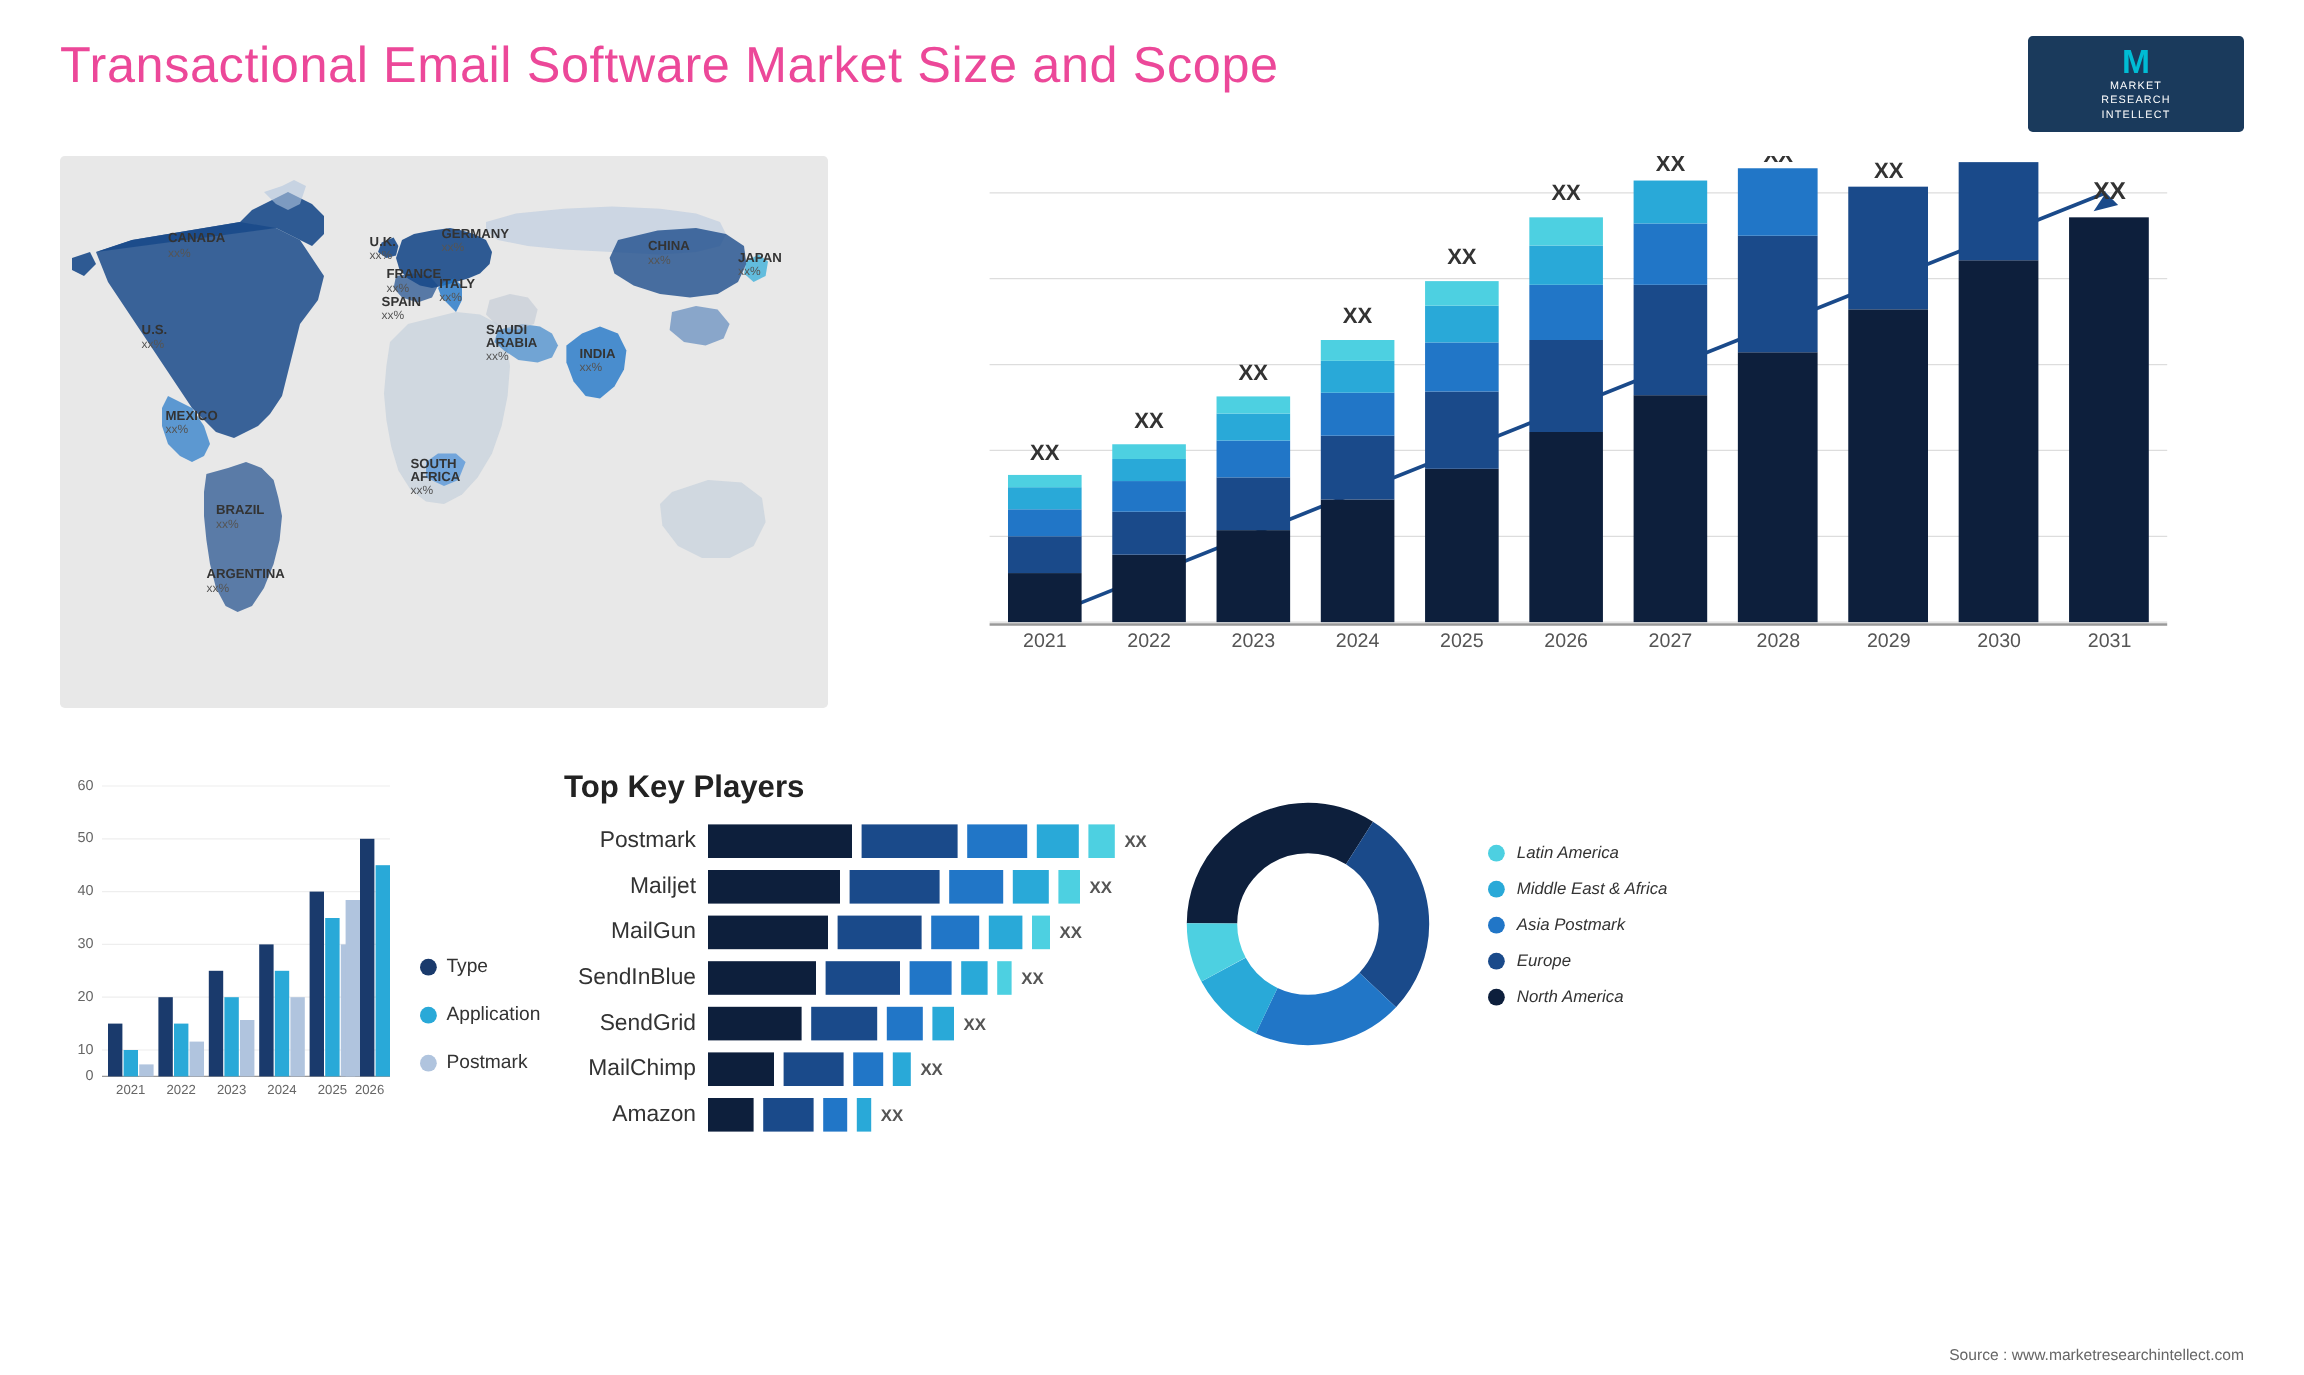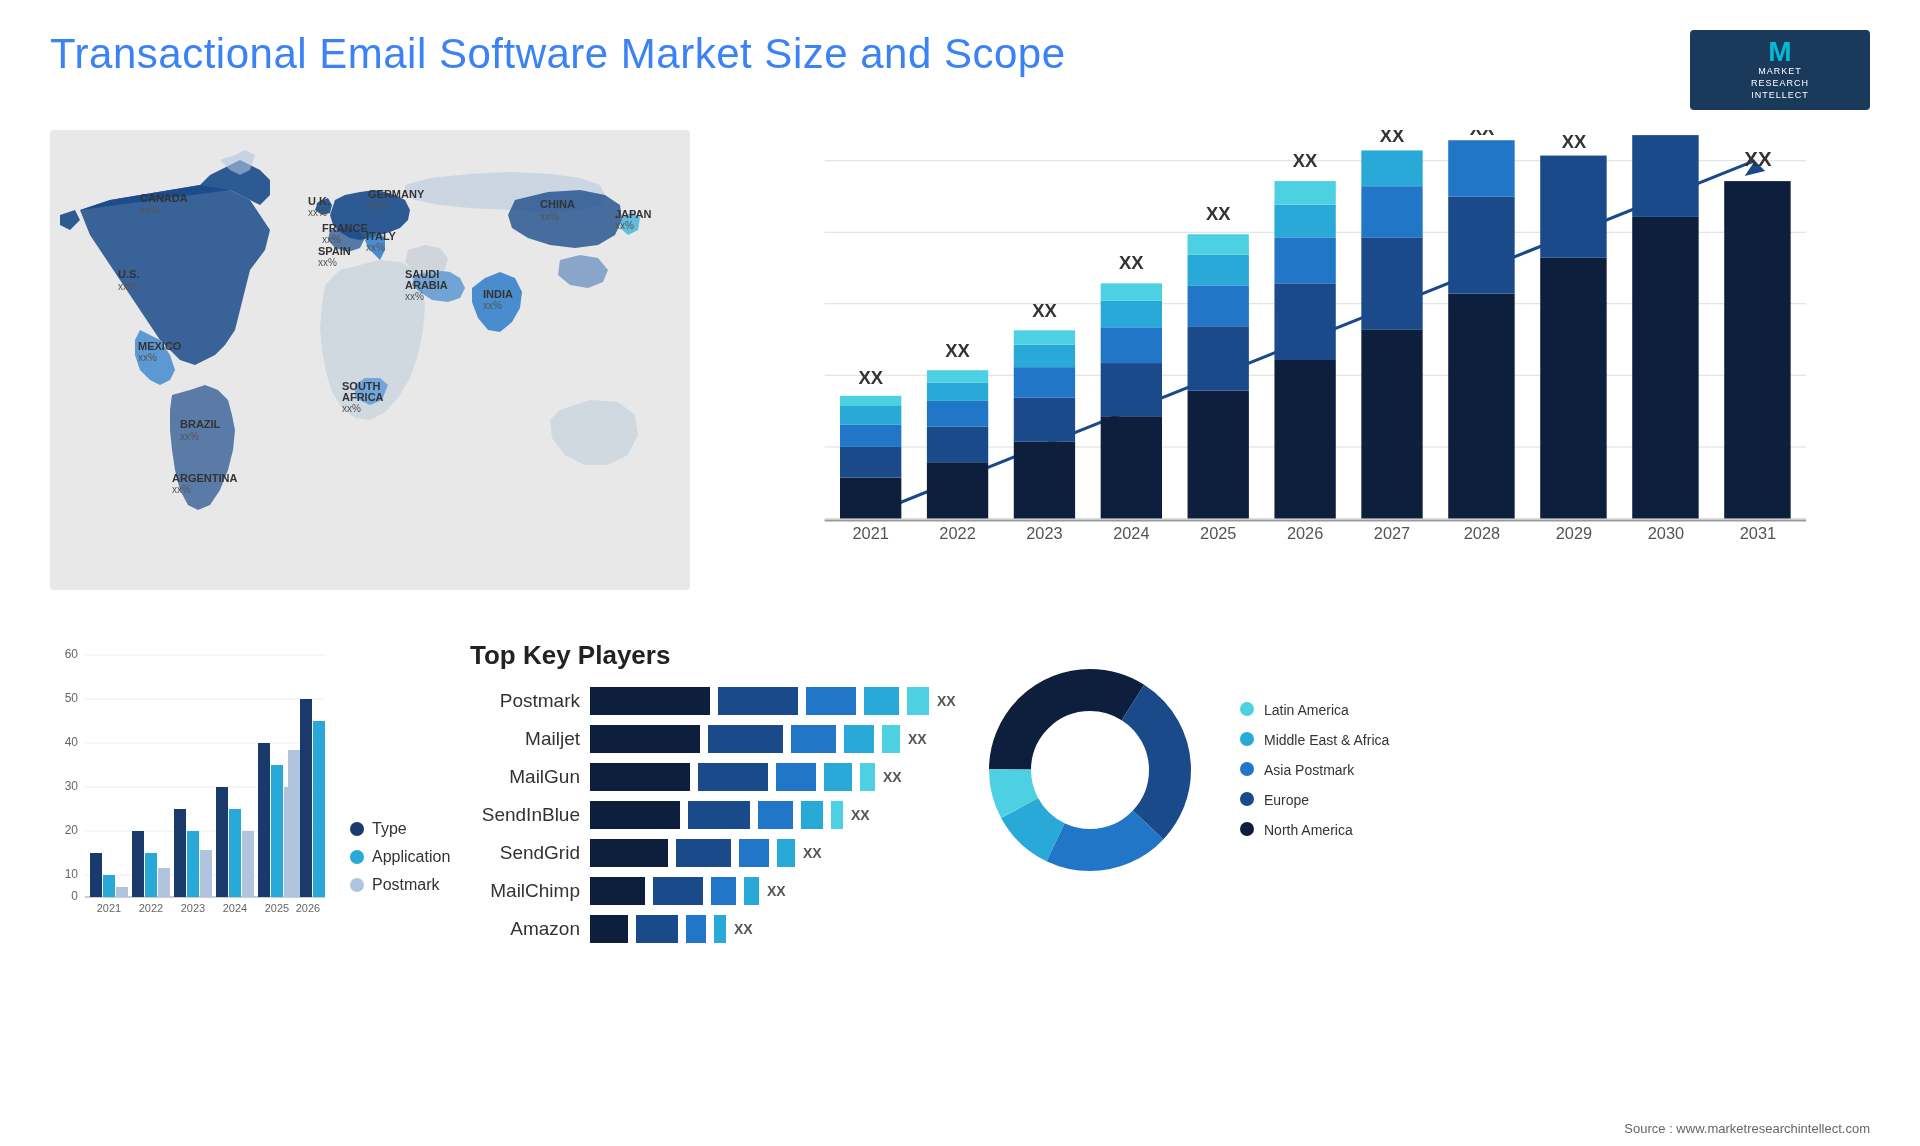--- a/index.html
+++ b/index.html
@@ -22,21 +22,21 @@
     
     .header {
       display: flex;
       justify-content: space-between;
       align-items: flex-start;
       margin-bottom: 20px;
     }
     .main-title {
       font-size: 42px;
       font-weight: 400;
-      color: #3b82f6;
+      color: #ec4899;
       letter-spacing: 0.5px;
     }
     .logo-area {
       width: 180px;
       height: 80px;
       background: #1a3a5c;
       display: flex;
       flex-direction: column;
       align-items: center;
       justify-content: center;
@@ -119,21 +119,21 @@
       align-items: flex-end;
     }
 
     .seg-svg-container {
       flex: 1;
     }
 
     .seg-legend {
       display: flex;
       flex-direction: column;
-      gap: 10px;
+      gap: 22px;
       justify-content: center;
       padding-bottom: 30px;
     }
 
     .legend-item {
       display: flex;
       align-items: center;
       gap: 8px;
       font-size: 16px;
       color: #333;
@@ -211,24 +211,25 @@
     }
 
     .regional-legend {
       display: flex;
       flex-direction: column;
       gap: 14px;
     }
 
     .reg-legend-item {
       display: flex;
-      align-items: flex-start;
+      align-items: flex-end;
       gap: 10px;
       font-size: 14px;
       color: #333;
+      font-style: italic;
     }
 
     .reg-dot {
       width: 14px;
       height: 14px;
       border-radius: 50%;
       flex-shrink: 0;
     }
 
     .source-text {

